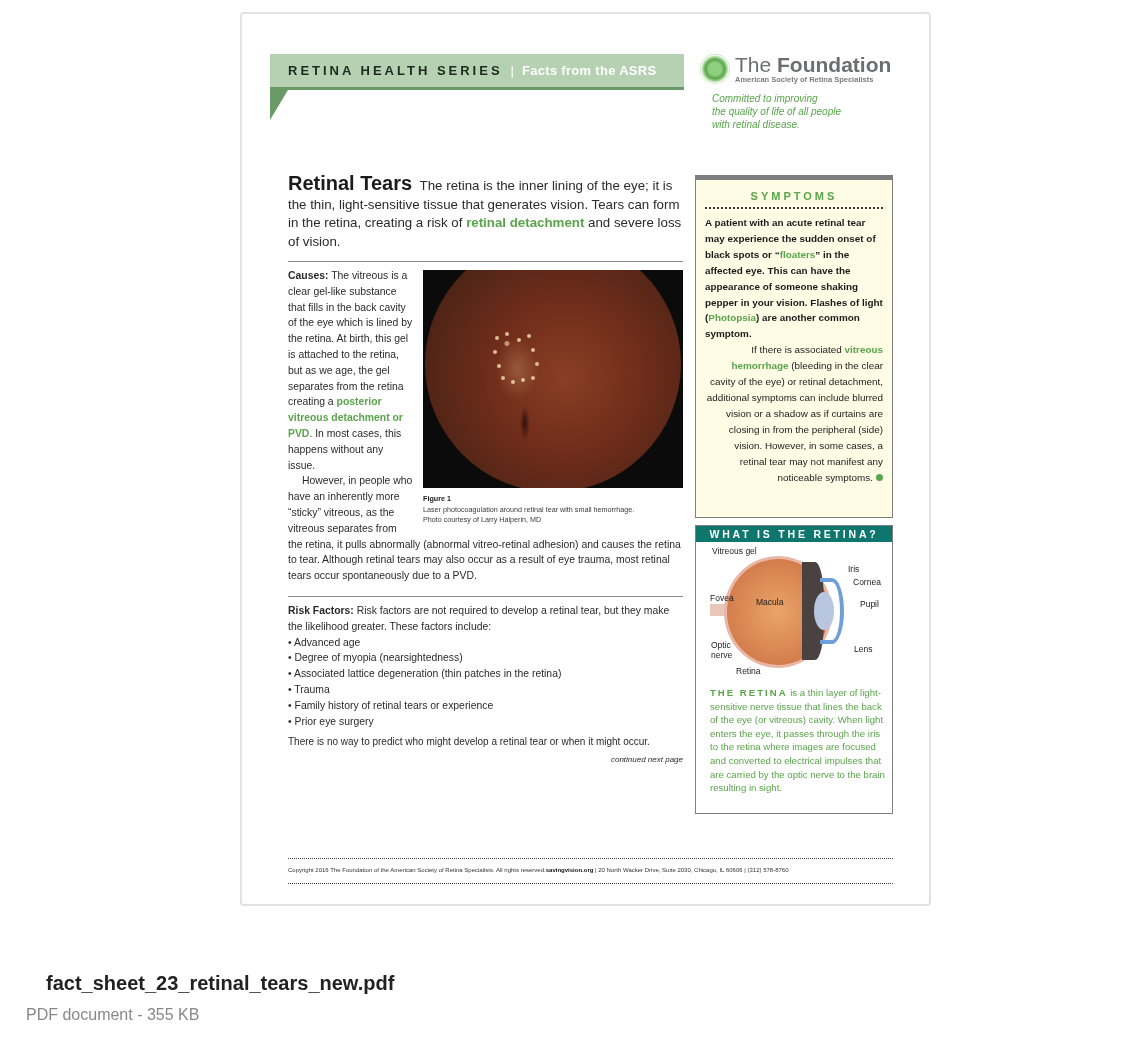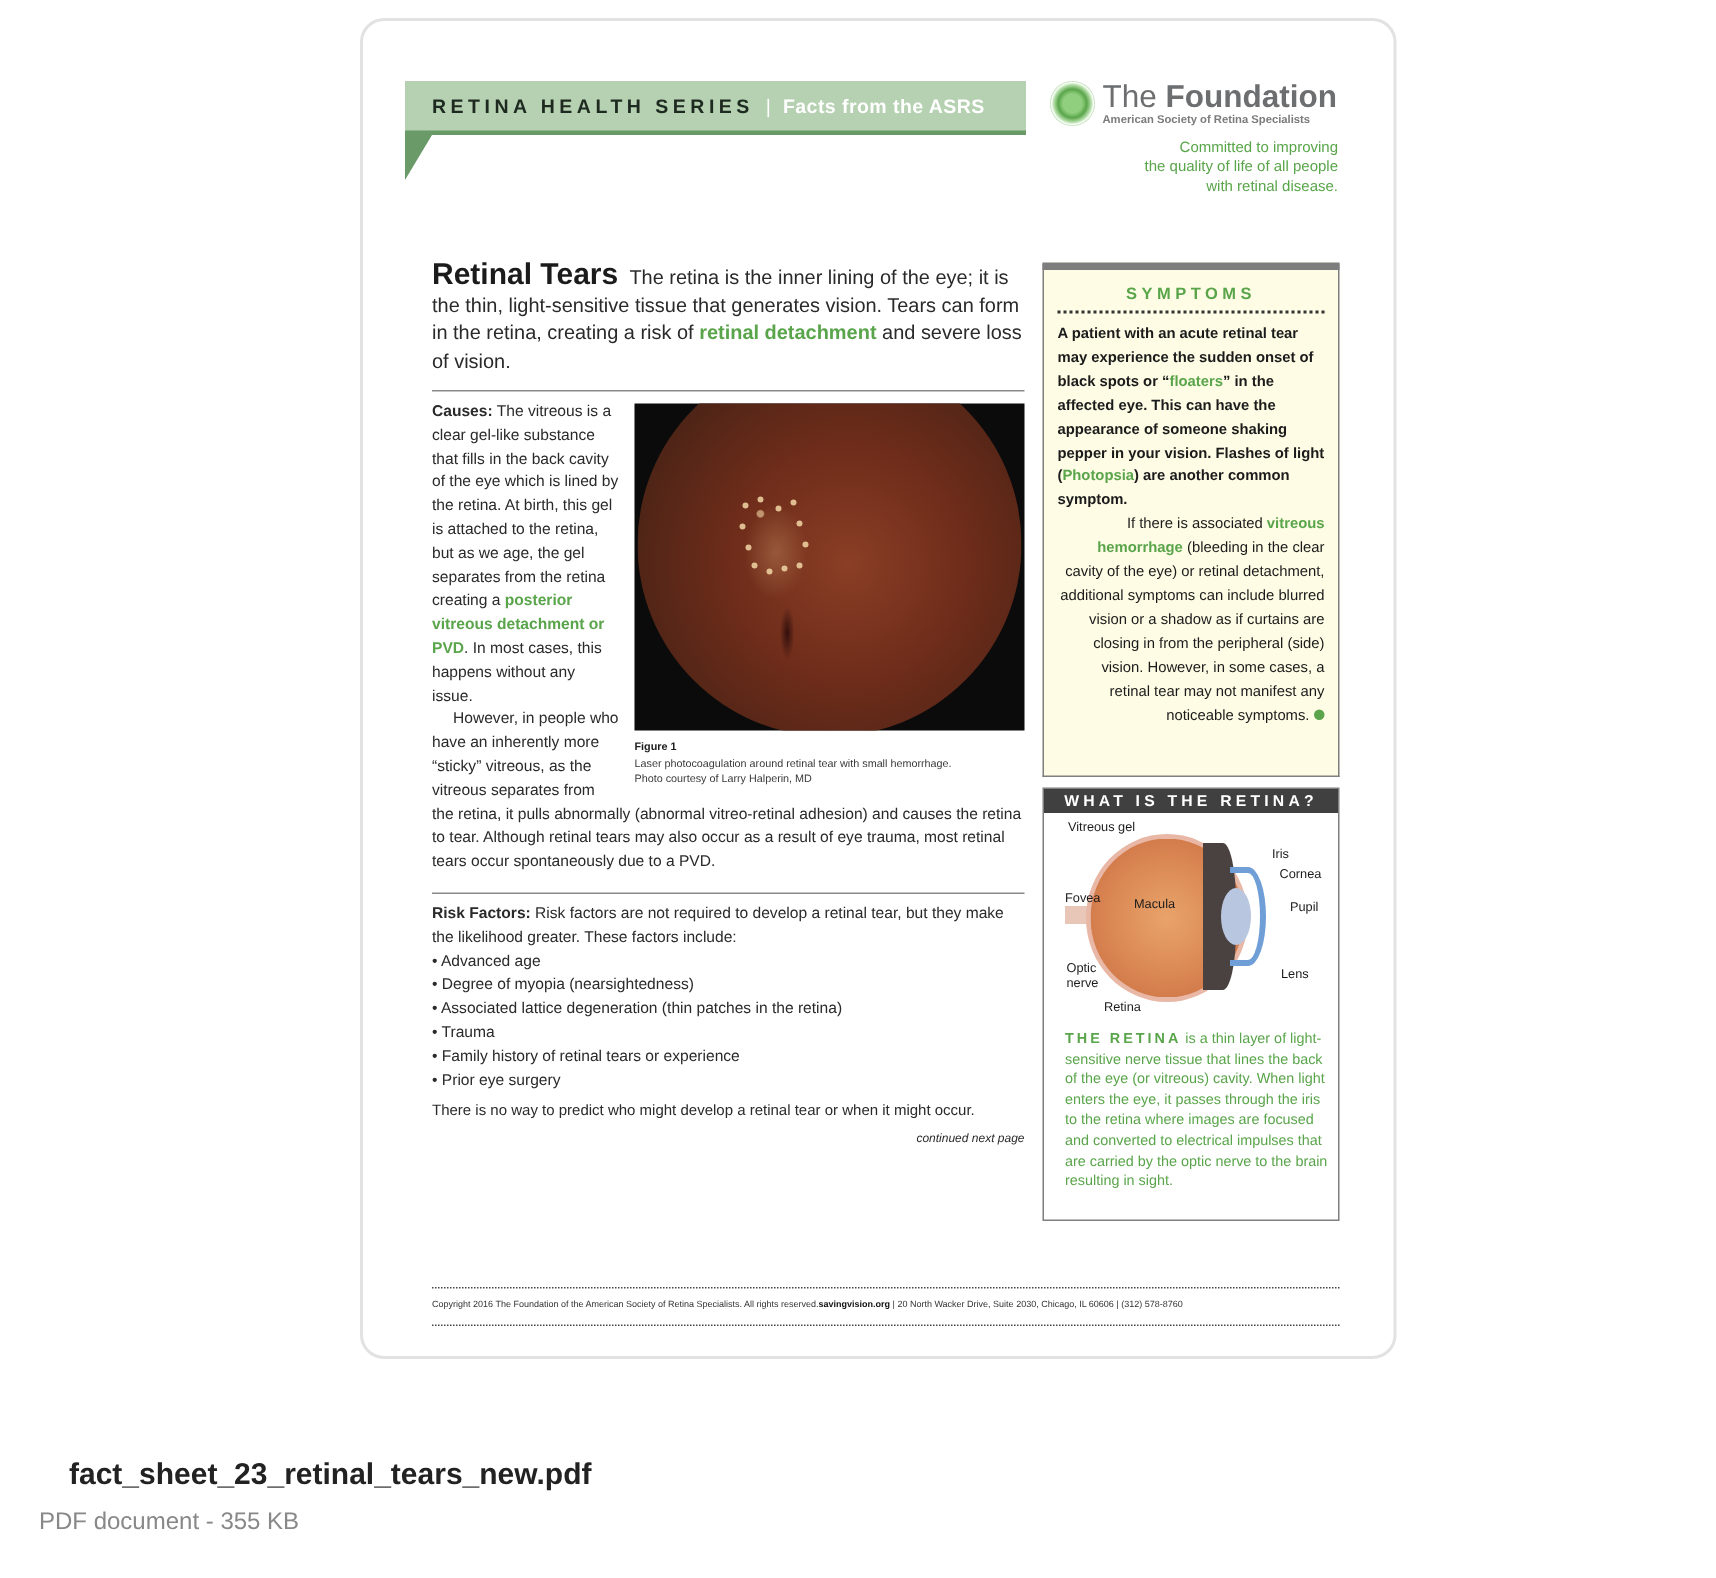--- a/index.html
+++ b/index.html
@@ -1,21 +1,21 @@
 <!DOCTYPE html>
 <html><head>
 <meta charset="utf-8">
 <style>
   * { box-sizing: border-box; margin: 0; padding: 0; }
   html, body { width: 1144px; height: 1052px; background: #ffffff; overflow: hidden; }
   body { font-family: "Liberation Sans", sans-serif; position: relative; }
 
   .card {
     position: absolute; left: 240px; top: 12px; width: 691px; height: 894px;
-    border: 2px solid #e2e2e2; border-radius: 16px; background: #fff;
+    border: 2px solid #e2e2e2; border-radius: 4px; background: #fff;
   }
   .page { position: absolute; left: 0; top: 0; width: 100%; height: 100%; }
 
   
   .banner {
     position: absolute; left: 28px; top: 40px; width: 414px; height: 36px;
     background: #b5d1b1; border-bottom: 3px solid #6a9a67;
     display: flex; align-items: center; padding-left: 18px;
     font-size: 13px; font-weight: bold; letter-spacing: 3px;
   }
@@ -33,22 +33,22 @@
   .logo-mark {
     width: 30px; height: 30px; border-radius: 50%;
     background: radial-gradient(circle at 50% 50%, #8fcf7d 0 30%, #5aa54b 45%, #bde3b1 60%, #ffffff 66%, #9ccf8f 72%, #e9f4e6 100%);
     flex-shrink: 0; margin-right: 5px;
   }
   .logo-text { line-height: 1; }
   .logo-title { font-size: 21px; color: #6d6e70; }
   .logo-title b { font-weight: bold; color: #6d6e70; }
   .logo-sub { font-size: 7.5px; color: #7a7b7d; font-weight: bold; margin-top: 1px; }
   .tagline {
-    position: absolute; left: 470px; top: 78px; width: 180px; text-align: right;
-    font-size: 10px; color: #5aa54b; line-height: 13px;
+    position: absolute; left: 470px; top: 78px; width: 180px; 
+    font-size: 10px; font-style: italic; color: #5aa54b; line-height: 13px;
   }
 
   
   .main { position: absolute; left: 46px; top: 160px; width: 395px; color: #2a2a2a; }
   .intro { font-size: 13.3px; line-height: 18.5px; }
   .intro .title { font-size: 20px; font-weight: bold; color: #1b1b1b; margin-right: 4px; }
   .green { color: #5aa54b; font-weight: bold; }
   .rule { height: 1px; background: #8a8a8a; margin: 10px 0 6px 0; }
 
   .causes { position: relative; font-size: 10.4px; line-height: 15.8px; }
@@ -91,21 +91,21 @@
   .symptoms .lead .g { color: #5aa54b; }
   .symptoms .body { font-size: 9.9px; line-height: 15.9px; text-indent: 12px; text-align: right; }
   .dot { display: inline-block; width: 7px; height: 7px; border-radius: 50%; background: #5aa54b; margin-left: 3px; vertical-align: middle; }
 
   
   .retina-box {
     position: absolute; left: 453px; top: 511px; width: 198px; height: 289px;
     border: 1px solid #7f7f7f; background: #fff;
   }
   .retina-box h3 {
-    background: #404040; color: #fff; font-size: 10.5px; letter-spacing: 2.8px; text-align: center;
+    background: #0f766e; color: #fff; font-size: 10.5px; letter-spacing: 2.8px; text-align: center;
     height: 16px; line-height: 16px; font-weight: bold;
   }
   .eye { position: relative; width: 196px; height: 140px; }
   .eye .ball {
     position: absolute; left: 28px; top: 14px; width: 108px; height: 112px; border-radius: 50%;
     background: radial-gradient(circle at 50% 50%, #e9a46a 0%, #d98653 55%, #c86a3f 100%);
     border: 3px solid #e9b7a5;
   }
   .eye .dark { position: absolute; left: 106px; top: 20px; width: 22px; height: 98px; background: #4a4240; border-radius: 0 40% 40% 0; }
   .eye .lens { position: absolute; left: 118px; top: 50px; width: 20px; height: 38px; border-radius: 50%; background: #b9c6df; }

